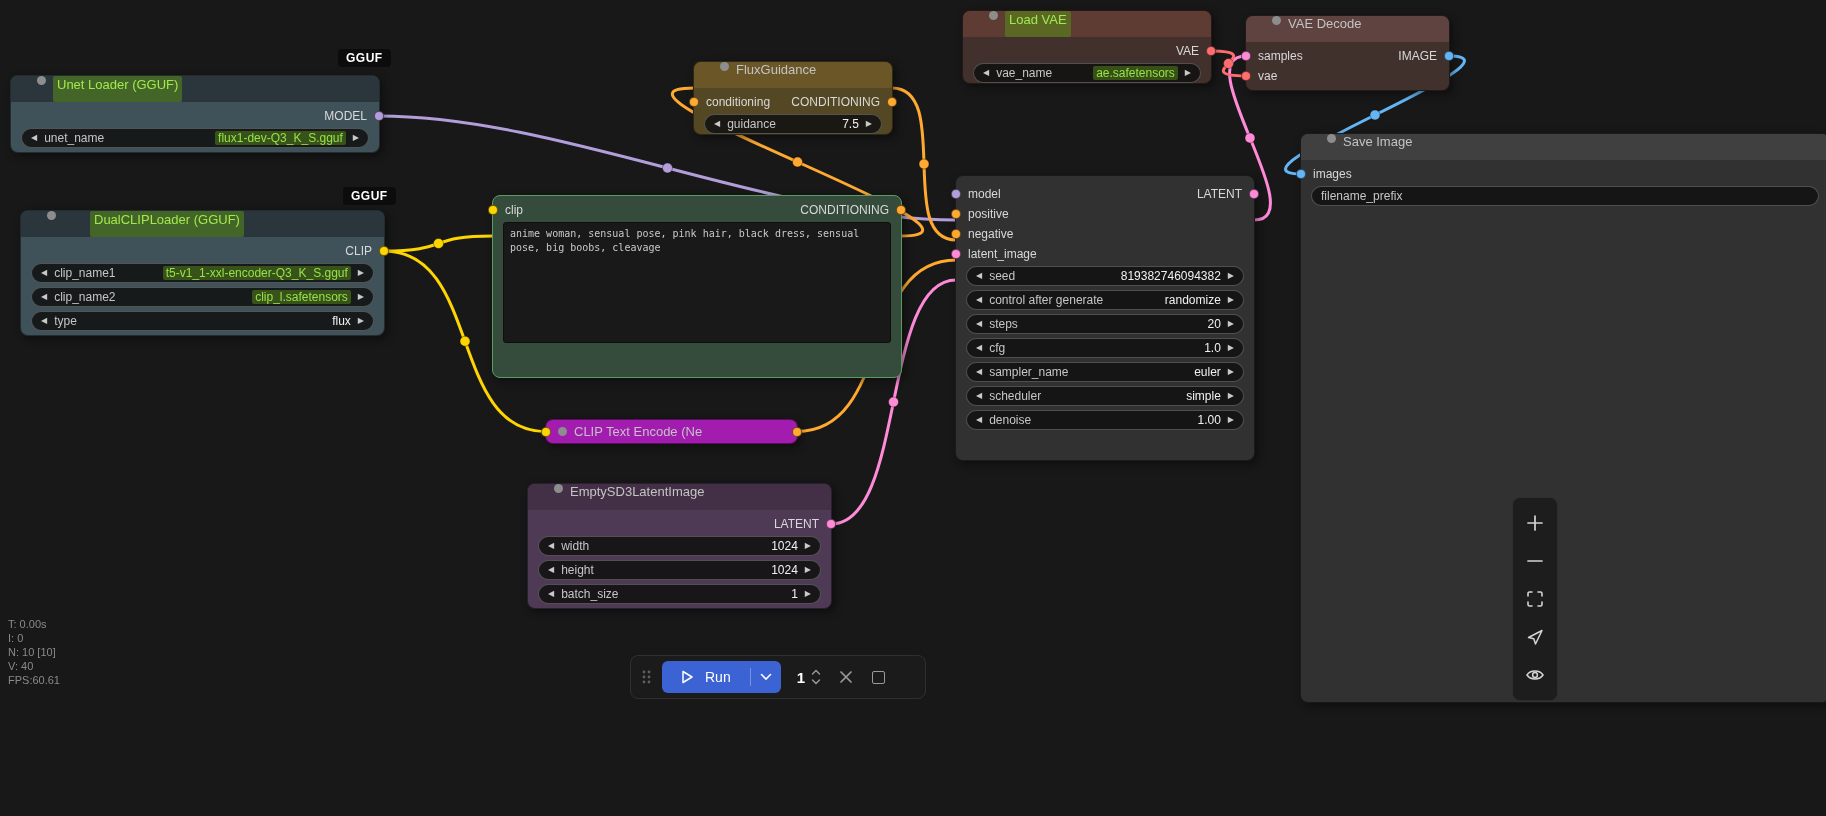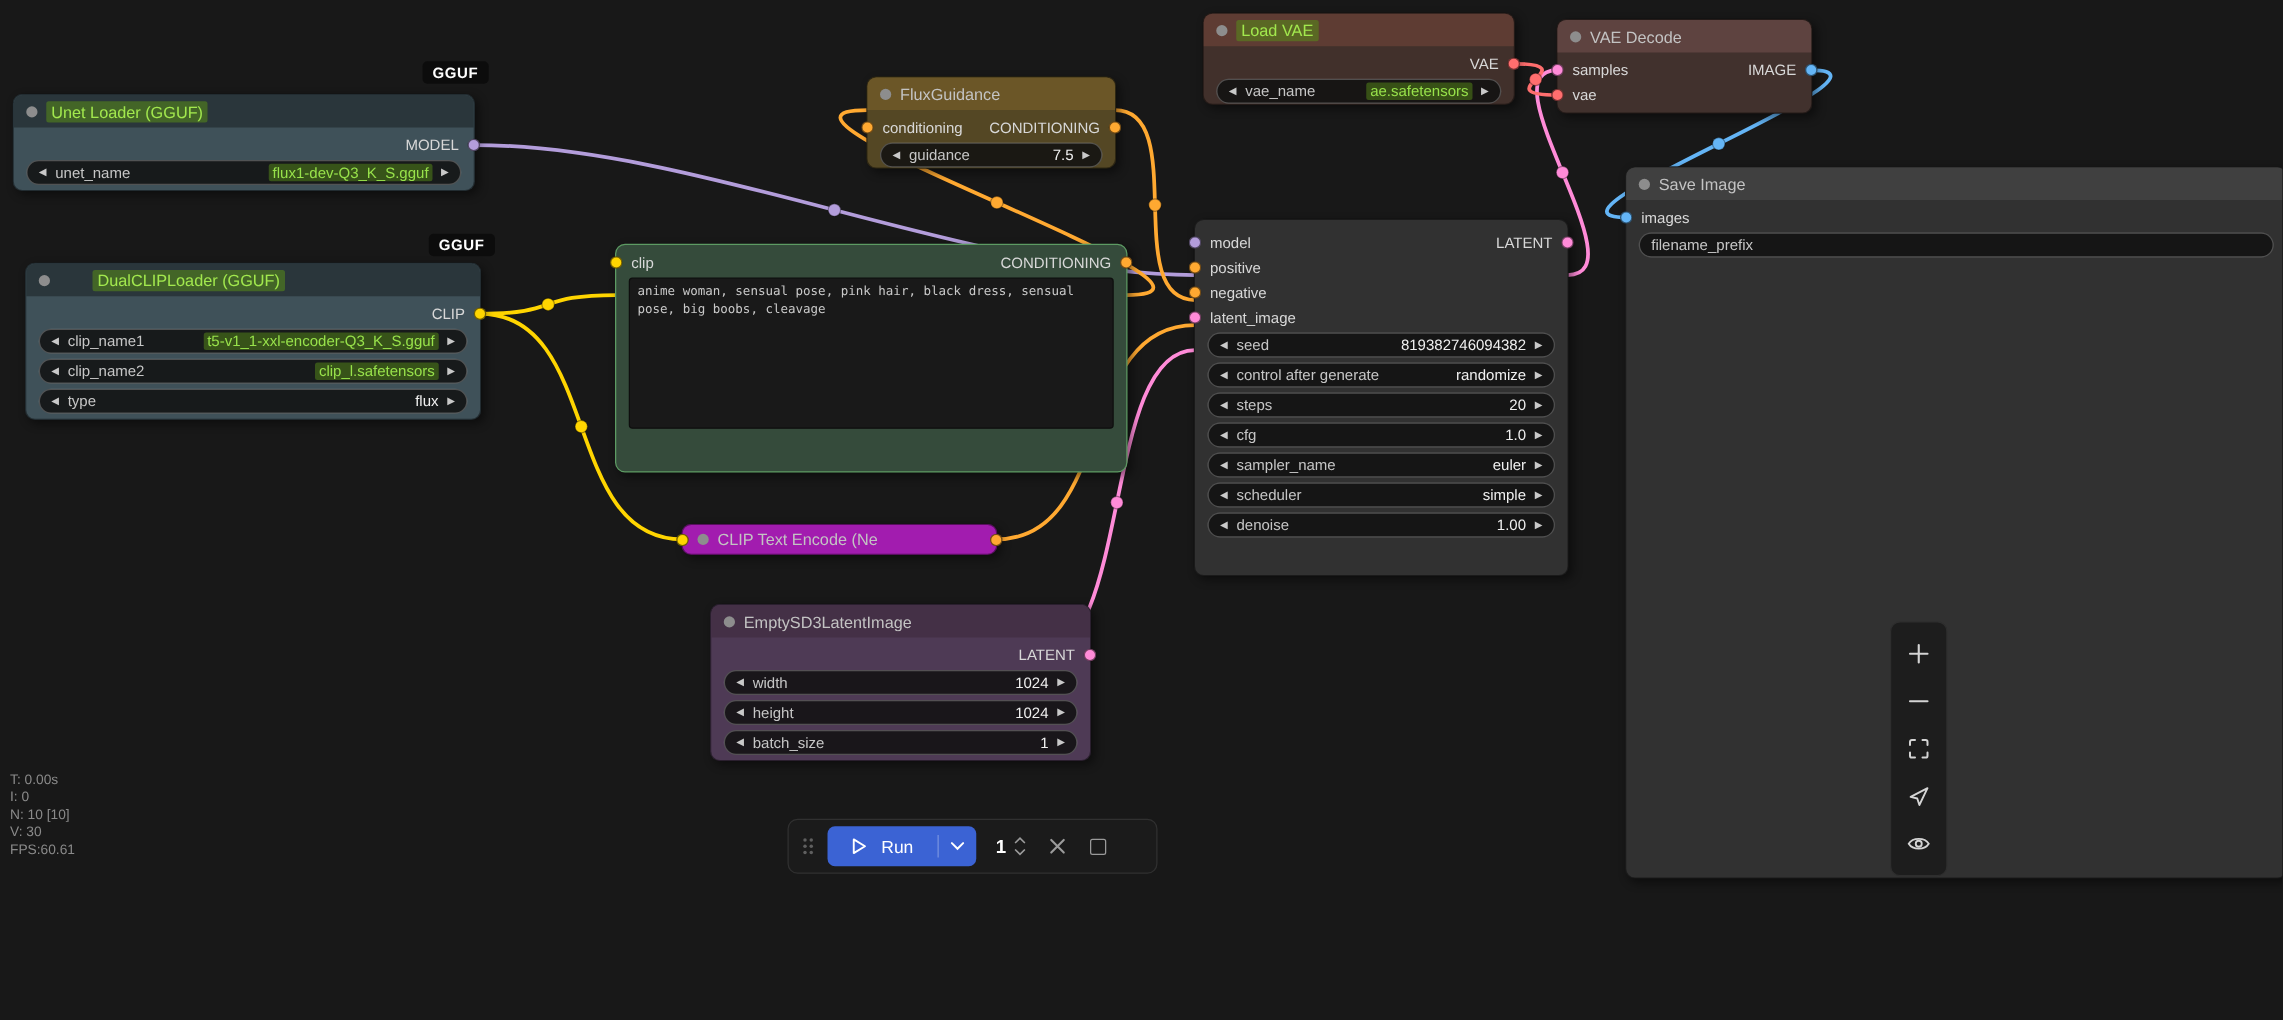--- a/index.html
+++ b/index.html
@@ -2,21 +2,21 @@
 <html><head>
 <meta charset="utf-8">
 <style>
   *{box-sizing:border-box;margin:0;padding:0}
   html,body{width:1826px;height:816px;overflow:hidden;background:#181818;font-family:"Liberation Sans",sans-serif}
   #canvas{position:relative;width:1826px;height:816px;overflow:hidden;background:#181818}
   #links{position:absolute;inset:0;z-index:1}
   #nodes-layer{position:absolute;inset:0;z-index:2}
 
   .node{position:absolute;border-radius:8px;border:1px solid rgba(0,0,0,.45);box-shadow:3px 3px 8px rgba(0,0,0,.45)}
-  .node-header{height:26px;border-radius:7px 7px 0 0;display:flex;align-items:center;padding:0 10px;gap:7px}
+  .node-header{height:26px;border-radius:7px 7px 0 0;display:flex;padding:0 26px;gap:7px}
   .collapse-toggle{width:9px;height:9px;border-radius:50%;background:#8d8d8d;flex:none}
   .node-title{font-size:13px;color:#c3c3c3;white-space:nowrap;overflow:hidden}
   .node-title.green{color:#a2e84e;background:rgba(88,140,24,.55);padding:1px 4px;border-radius:2px}
   .node-body{padding-top:4px}
   .slot-row{height:20px;display:flex;align-items:center;padding:0 12px;position:relative}
   .slot-label{font-size:12px;color:#d8d8d8;white-space:nowrap}
   .slot-label.out{margin-left:auto}
   .port-dot{position:absolute;width:10px;height:10px;border-radius:50%;top:50%;transform:translateY(-50%);border:1px solid rgba(0,0,0,.55)}
   .port-dot.in{left:-5px}
   .port-dot.out{right:-5px}
@@ -268,21 +268,21 @@
             </div>
             <div class="widget">
               <span class="warrow">◀</span>
               <span class="wname">denoise</span>
               <span class="wvalue">1.00</span>
               <span class="warrow">▶</span>
             </div>
           </div>
         </div>
       </div>
-      <div class="node" style="left: 527px; top: 483px; width: 305px; height: 126px; background: rgb(78, 58, 85); margin-left: 41px;">
+      <div class="node" style="left: 527px; top: 483px; width: 305px; height: 126px; background: rgb(78, 58, 85);">
         <div class="node-header" style="background: rgb(68, 48, 70);">
           <span class="collapse-toggle"></span>
           <span class="node-title">EmptySD3LatentImage</span>
         </div>
         <div class="node-body">
           <div class="slot-row">
             <span class="slot-label out">LATENT</span>
             <span class="port-dot out" style="background: rgb(255, 139, 216);"></span>
           </div>
           <div class="widgets">
@@ -326,21 +326,21 @@
         </div>
       </div>
       <div class="gguf-badge" style="left: 338px; top: 49px;">GGUF</div>
       <div class="gguf-badge" style="left: 343px; top: 187px;">GGUF</div>
     </div>
 
   <div id="status">
     <div>T: 0.00s</div>
     <div>I: 0</div>
     <div>N: 10 [10]</div>
-    <div>V: 30</div>
+    <div>V: 40</div>
     <div>FPS:60.61</div>
   </div>
 
   <div id="run-toolbar">
     <svg class="drag-dots" width="11" height="16" viewBox="0 0 11 16">
       <g fill="#5f5f5f">
         <circle cx="3" cy="3" r="1.4"></circle>
           <circle cx="8" cy="3" r="1.4"></circle>
         <circle cx="3" cy="8" r="1.4"></circle>
           <circle cx="8" cy="8" r="1.4"></circle>

